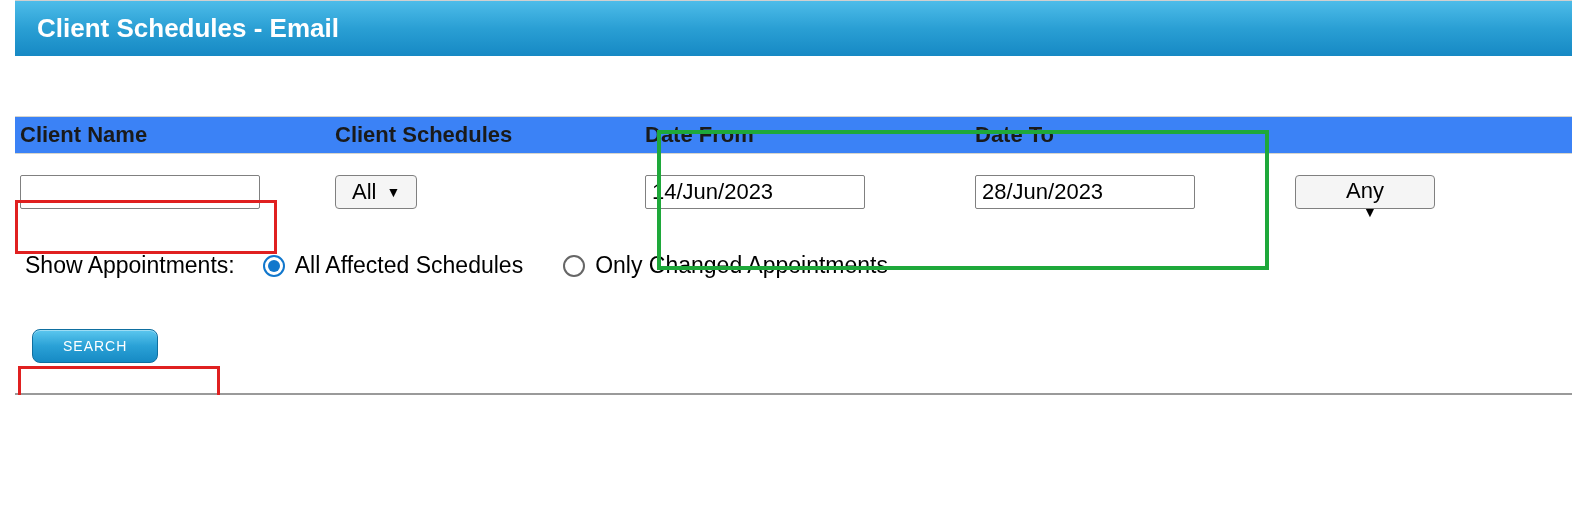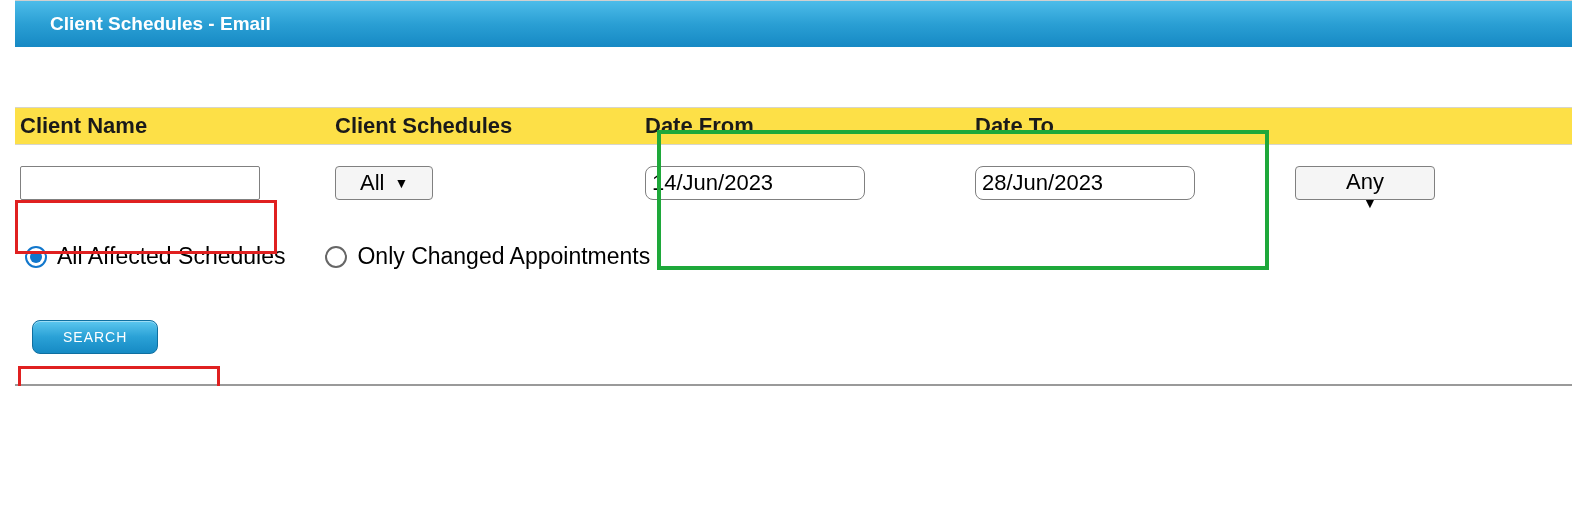--- a/index.html
+++ b/index.html
@@ -7,32 +7,32 @@
       margin: 0;
       padding: 0;
       font-family: "Trebuchet MS", "Lucida Grande", Verdana, sans-serif;
       background: #ffffff;
       width: 1587px;
     }
     .header-bar {
       margin: 0 15px;
       background: linear-gradient(to bottom, #4dbce9 0%, #2a9fd4 50%, #1689c4 100%);
       color: #ffffff;
-      padding: 12px 35px;
-      font-size: 19px;
+      padding: 12px 22px;
+      font-size: 26px;
       font-weight: bold;
       border-top: 1px solid #d0d0d0;
     }
     .content {
       padding: 60px 0 0 0;
     }
     .filter-header-row {
       display: flex;
       margin: 0 15px;
-      background: #fde047;
+      background: #3b82f6;
       border-top: 1px solid #d6d5cd;
       border-bottom: 1px solid #d6d5cd;
     }
     .filter-body-row {
       display: flex;
       margin: 0 15px;
       padding: 3px 0;
     }
     .col {
       padding: 5px 10px;
@@ -55,32 +55,32 @@
       border: 1px solid #808080;
       border-radius: 2px;
       background: #ffffff;
       height: 34px;
       width: 240px;
     }
     input[type="text"].date-input {
       font-size: 22px;
       padding: 2px 6px;
       border: 1px solid #808080;
-      border-radius: 8px;
+      border-radius: 2px;
       background: #ffffff;
       height: 34px;
       width: 220px;
       font-family: inherit;
     }
     .select-wrap {
       display: inline-flex;
       align-items: center;
       border: 1px solid #808080;
       border-radius: 4px;
-      padding: 2px 24px;
+      padding: 2px 16px;
       height: 34px;
       font-size: 22px;
       background: #f5f5f5;
     }
     .select-wrap .chev {
       margin-left: 10px;
       font-size: 14px;
     }
     .select-wide { width: 140px; justify-content: space-between; flex-direction: column; }
 
@@ -183,20 +183,21 @@
       </div>
       <div class="col col-last-mod">
         <div class="select-wrap select-wide">
           <span>Any</span>
           <span class="chev">▼</span>
         </div>
       </div>
     </div>
 
     <div class="radio-row">
+      <span class="lbl">Show Appointments:</span>
       <span class="radio checked"></span>
       <span class="radio-label">All Affected Schedules</span>
       <span class="radio"></span>
       <span class="radio-label">Only Changed Appointments</span>
     </div>
 
     <div class="search-btn-wrap">
       <button class="search-btn">SEARCH</button>
     </div>
 

